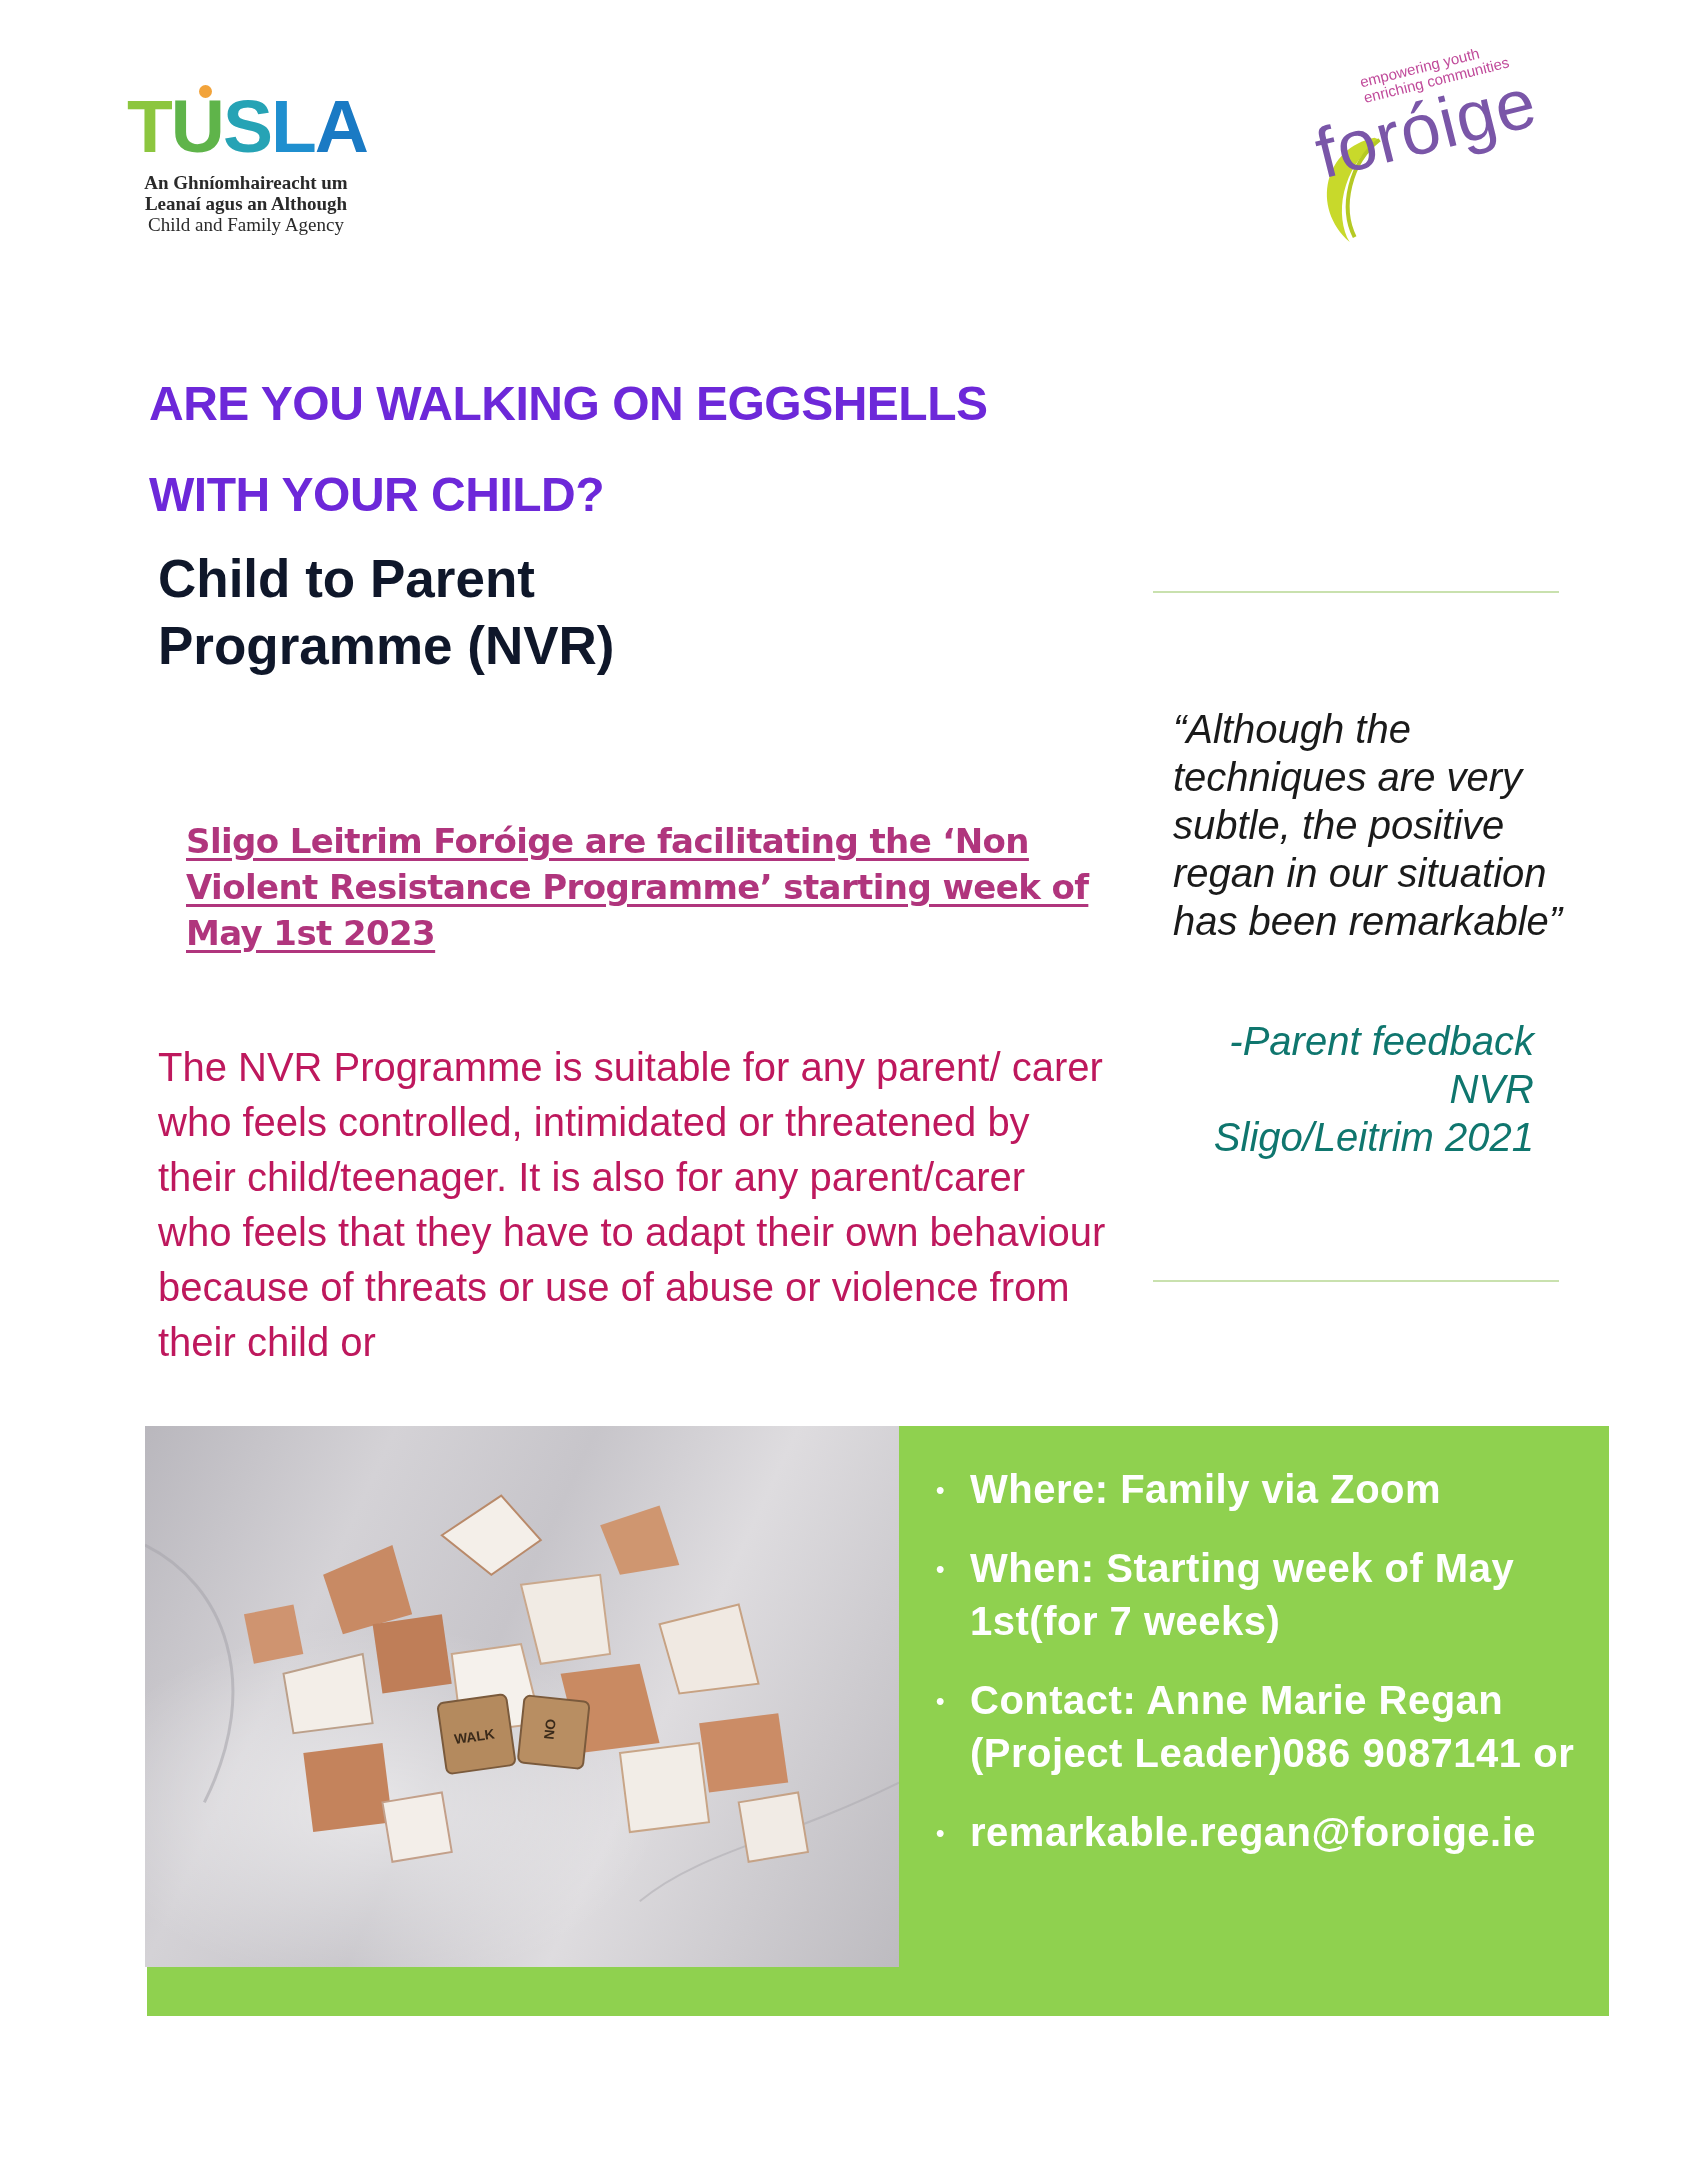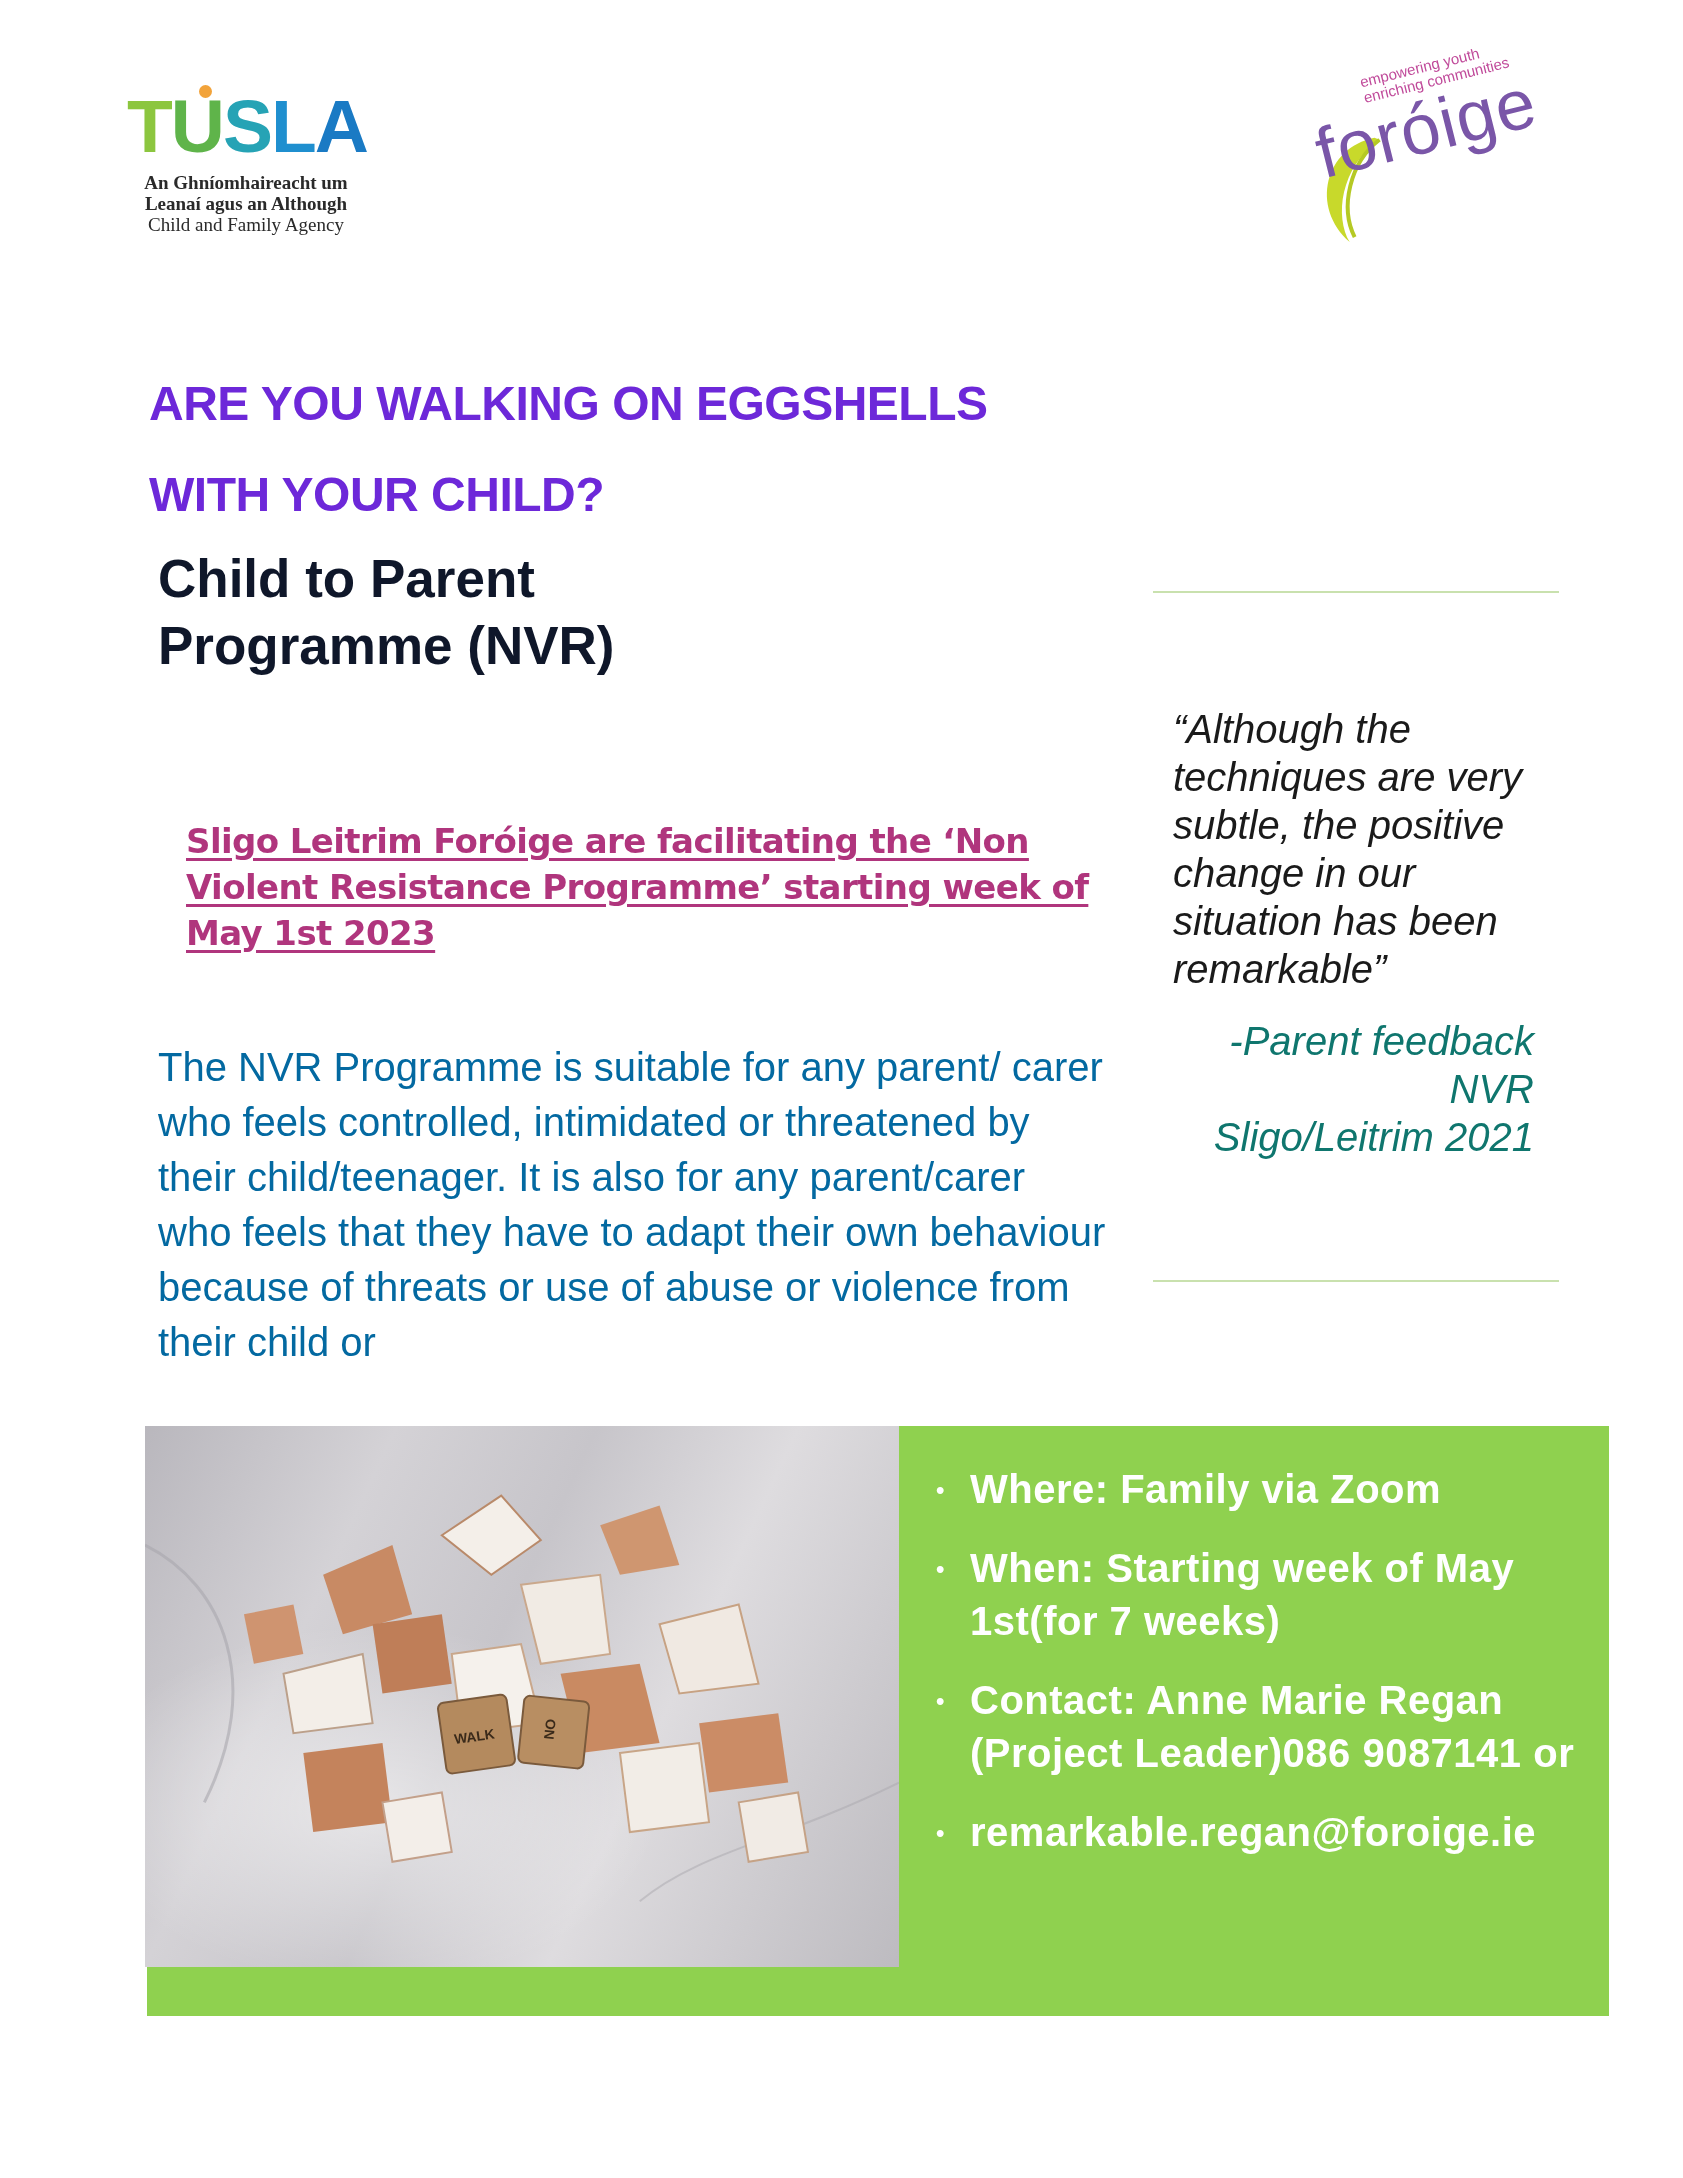--- a/index.html
+++ b/index.html
@@ -23,21 +23,21 @@
     
     .headline { position: absolute; left: 149px; top: 315px; width: 1386px; color: #6d28d9; font-weight: bold; font-size: 48px; line-height: 91px; letter-spacing: -0.5px; margin-top: 43px; }
 
     
     .prog-title { position: absolute; left: 158px; top: 545px; width: 792px; color: #0f172a; font-weight: bold; font-size: 53px; line-height: 67px; }
 
     
     .sub-link { position: absolute; left: 158px; top: 818px; width: 960px; color: #b0357d; font-family: "DejaVu Sans", sans-serif; font-weight: bold; font-size: 34px; line-height: 46px; text-decoration: underline; text-underline-offset: 5px; letter-spacing: -0.6px; margin-left: 28px; }
 
     
-    .body-text { position: absolute; left: 158px; top: 1040px; width: 950px; color: #0369a1; font-size: 40px; line-height: 55px; }
+    .body-text { position: absolute; left: 158px; top: 1040px; width: 950px; color: #be185d; font-size: 40px; line-height: 55px; }
 
     
     .quote-rule { position: absolute; left: 1153px; width: 406px; height: 2px; background: #c9e1ae; }
     .quote-rule.top { top: 591px; }
     .quote-rule.bottom { top: 1280px; }
     .quote { position: absolute; left: 1173px; top: 705px; width: 396px; color: #1a1a1a; font-style: italic; font-size: 40px; line-height: 48px; }
     .quote-attrib { position: absolute; left: 1153px; top: 1017px; width: 381px; text-align: right; color: #0f766e; font-style: italic; font-size: 40px; line-height: 48px; }
 
     
     .green-band { position: absolute; left: 147px; top: 1426px; width: 1462px; height: 590px; background: #8fd14f; }
@@ -90,21 +90,21 @@
 <div class="prog-title">
   <div>Child to Parent</div>
   <div>Programme (NVR)</div>
 </div>
 
 <div class="sub-link">Sligo Leitrim Foróige are facilitating the ‘Non Violent Resistance Programme’ starting week of May 1st 2023</div>
 
 <div class="body-text">The NVR Programme is suitable for any parent/ carer who feels controlled, intimidated or threatened by their child/teenager. It is also for any parent/carer who feels that they have to adapt their own behaviour because of threats or use of abuse or violence from their child or</div>
 
 <div class="quote-rule top"></div>
-<div class="quote">“Although the techniques are very subtle, the positive change in our situation has been remarkable”</div>
+<div class="quote">“Although the techniques are very subtle, the positive regan in our situation has been remarkable”</div>
 <div class="quote-attrib">
   <div>-Parent feedback</div>
   <div>NVR</div>
   <div>Sligo/Leitrim 2021</div>
 </div>
 <div class="quote-rule bottom"></div>
 
 <div class="green-band"></div>
 
 <div class="photo">

